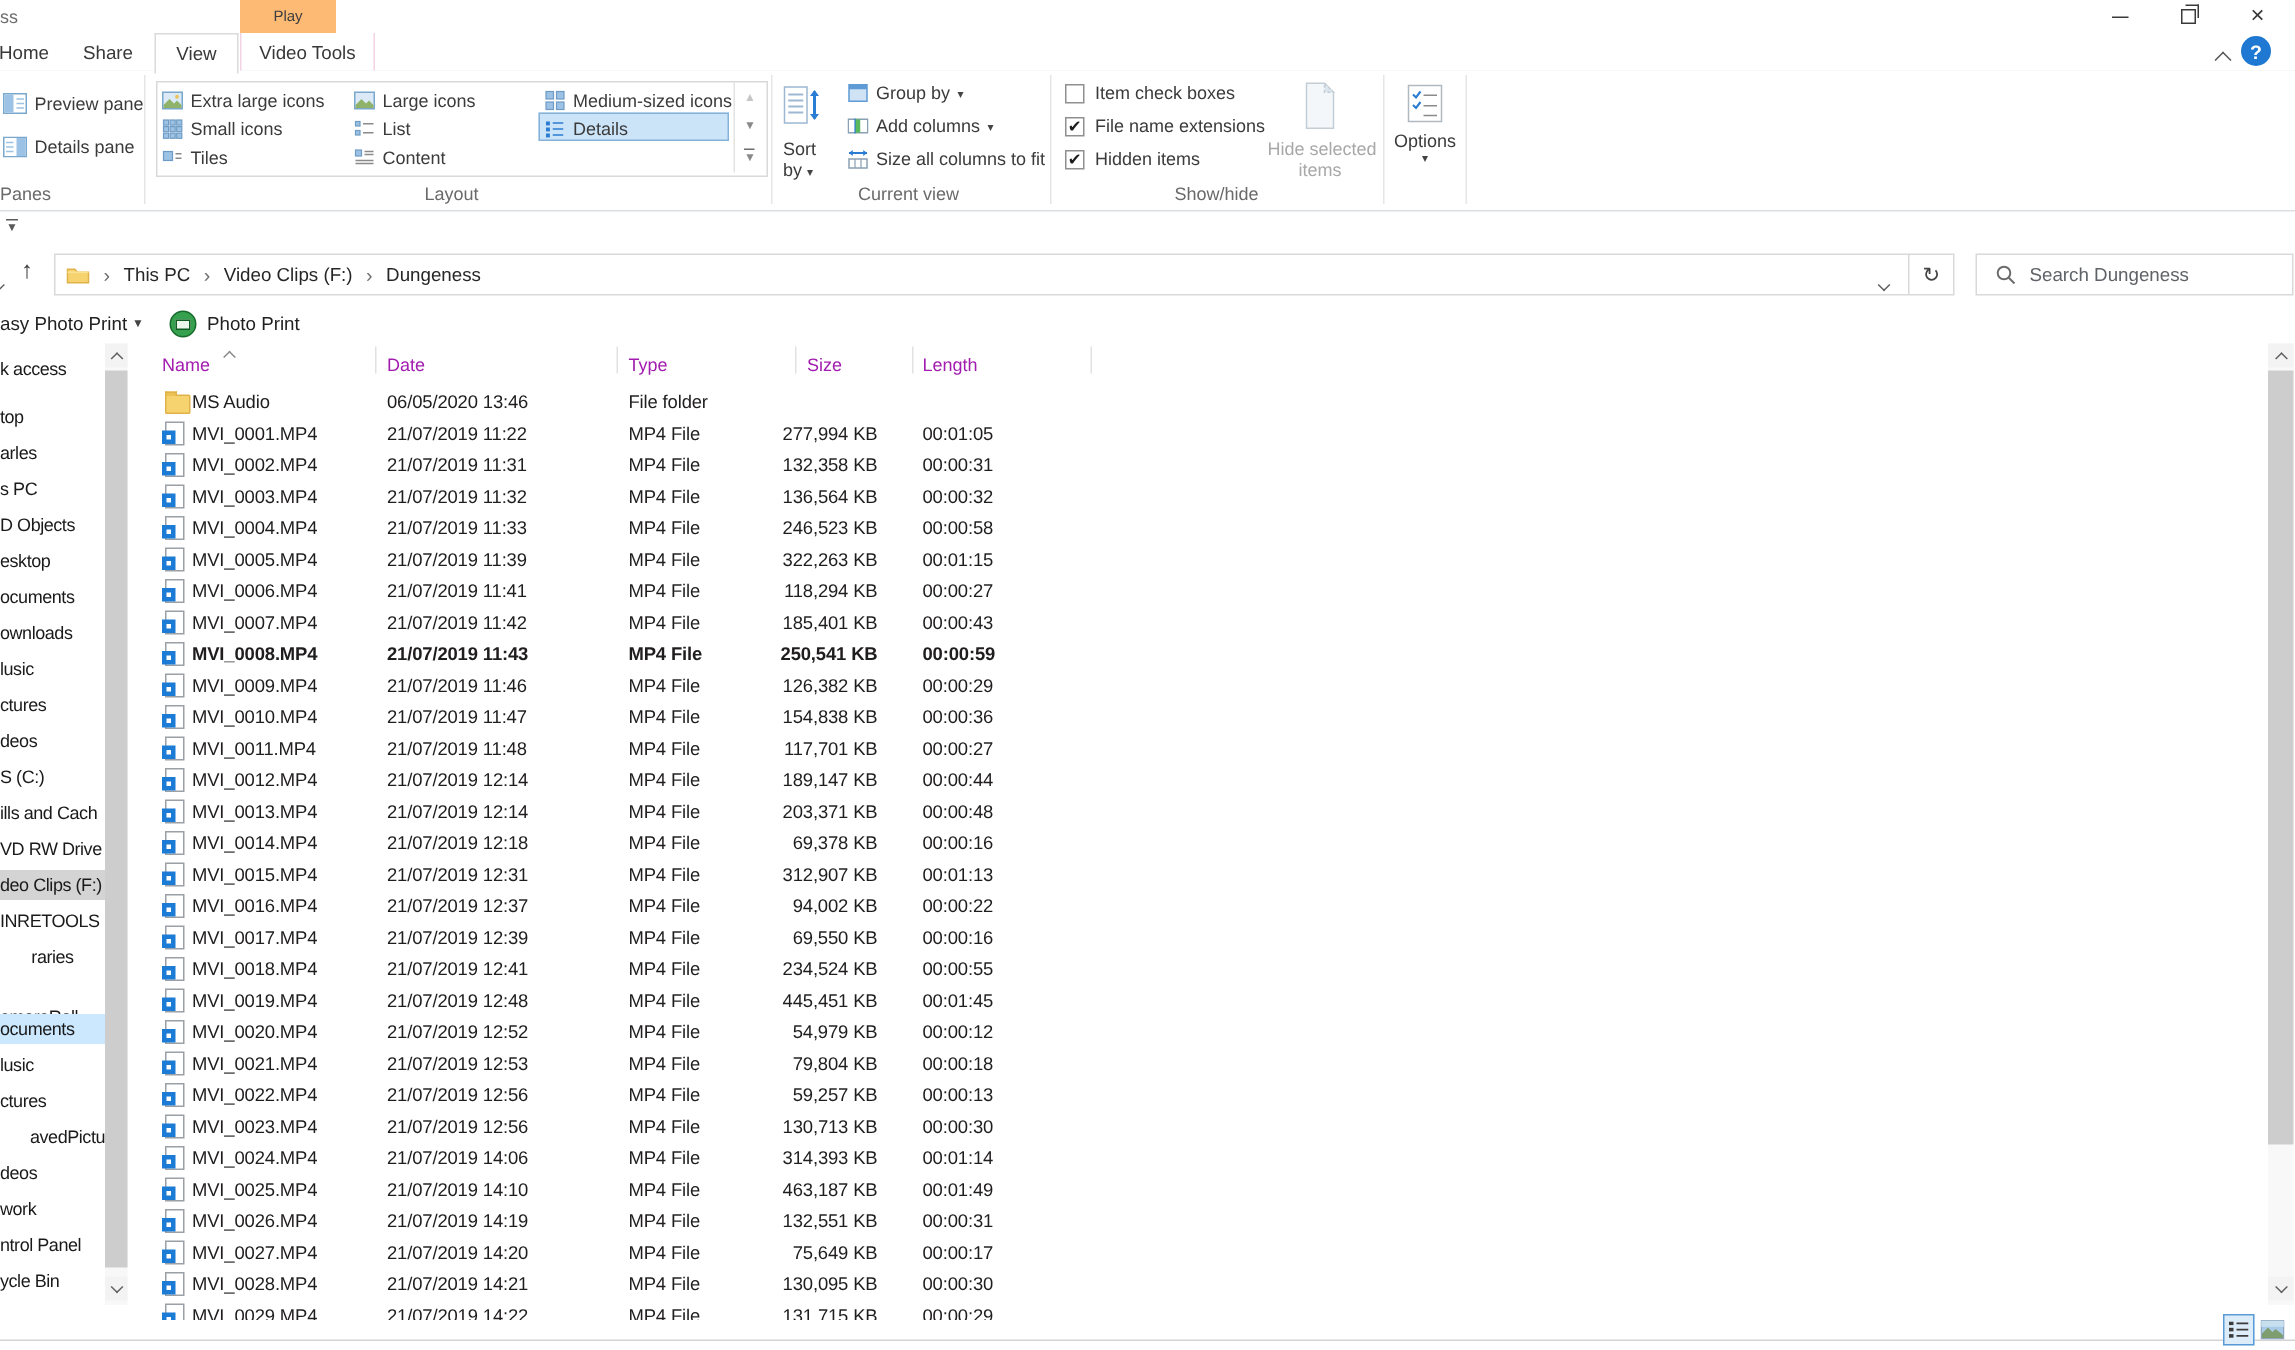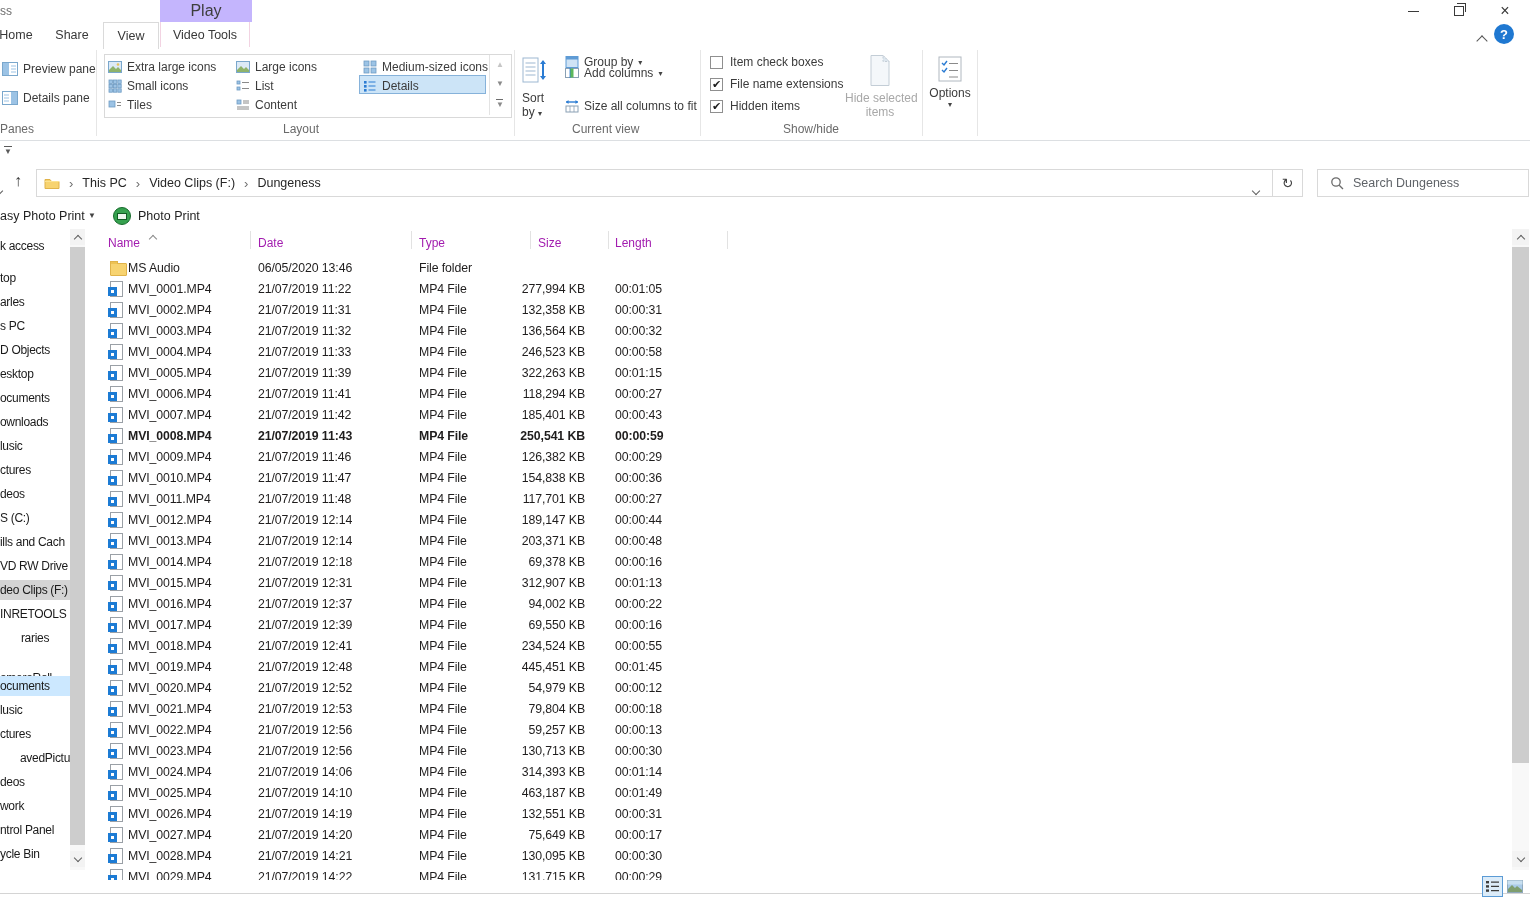--- a/index.html
+++ b/index.html
@@ -2,22 +2,22 @@
 <html><head>
 <meta charset="utf-8">
 <style>
   html,body{margin:0;padding:0;background:#fff;}
   #app{position:relative;width:1530px;height:900px;overflow:hidden;background:#fff;
        font-family:"Liberation Sans","DejaVu Sans",sans-serif;color:#222;}
   .abs{position:absolute;}
   .txt{white-space:nowrap;}
   
   .title-frag{left:0;top:4px;font-size:12px;color:#6e6e6e;}
-  .play-tab{left:160px;top:0;width:92px;height:22px;background:#c4b5fd;
-            display:flex;align-items:center;justify-content:center;font-size:16px;color:#3d3d3d;}
+  .play-tab{left:160px;top:0;width:64px;height:22px;background:#fdba74;
+            display:flex;align-items:center;justify-content:center;font-size:10px;color:#3d3d3d;}
   .winbtn{top:0;height:22px;width:32px;display:flex;align-items:center;justify-content:center;}
   .min-glyph{width:11px;height:0;border-top:1px solid #3a3a3a;}
   .rest-glyph{width:8px;height:8px;border:1px solid #3a3a3a;position:relative;background:#fff;}
   .rest-glyph:before{content:"";position:absolute;left:2px;top:-4px;width:8px;height:8px;border:1px solid #3a3a3a;border-bottom:none;border-left:none;}
   .close-glyph{font-size:16px;color:#3a3a3a;line-height:1;}
   
   .tabrow{left:0;top:22px;width:1530px;height:25px;border-bottom:1px solid #e3e3e3;background:#fff;}
   .tab{top:22px;height:25px;display:flex;align-items:center;justify-content:center;
        font-size:12.5px;color:#383838;z-index:2;}
   .tab.active{background:#fff;border:1px solid #dadada;border-bottom:none;height:26px;}
@@ -241,21 +241,21 @@
   <div class="rbtn-lbl"><span>by</span> <span class="dd-arrow">▾</span></div>
 </div>
 <div class="abs" style="left:565px;top:55px;display:flex;gap:5px;align-items:center;">
   <svg width="14" height="14">
         <rect x="1" y="1.5" width="12" height="11" fill="#cfe3f5" stroke="#5f9bd5"></rect>
         <rect x="1" y="1.5" width="12" height="3" fill="#5f9bd5"></rect>
       </svg>
   <span class="rbtn-lbl txt">Group by</span>
   <span class="dd-arrow">▾</span>
 </div>
-<div class="abs" style="left:565px;top:66px;display:flex;gap:5px;align-items:center;">
+<div class="abs" style="left:565px;top:77px;display:flex;gap:5px;align-items:center;">
   <svg width="14" height="14">
         <rect x="0.5" y="2.5" width="13" height="9" fill="#fff" stroke="#8aa0b4"></rect>
         <rect x="5" y="2.5" width="3.5" height="9" fill="#5cb85c"></rect>
         <path d="M5 2v10" stroke="#2b7cd3" stroke-width="0.8"></path>
       </svg>
   <span class="rbtn-lbl txt">Add columns</span>
   <span class="dd-arrow">▾</span>
 </div>
 <div class="abs" style="left:565px;top:99px;display:flex;gap:5px;align-items:center;">
   <svg width="14" height="14">

